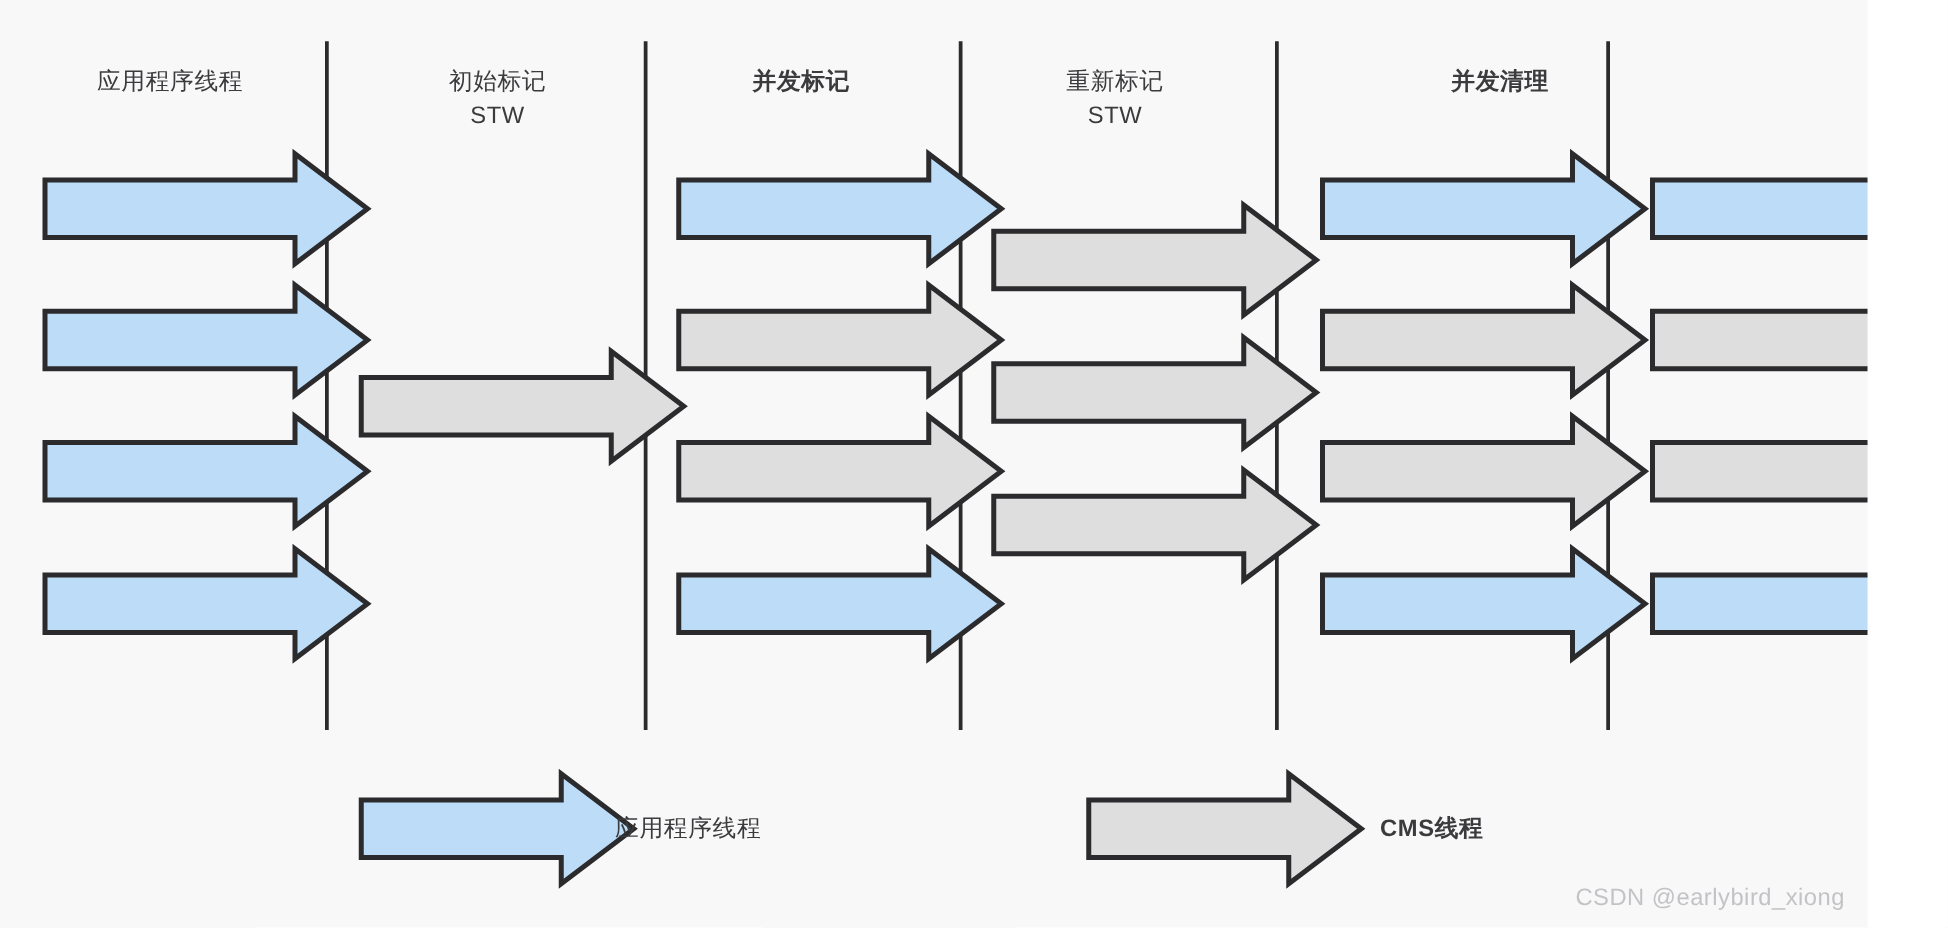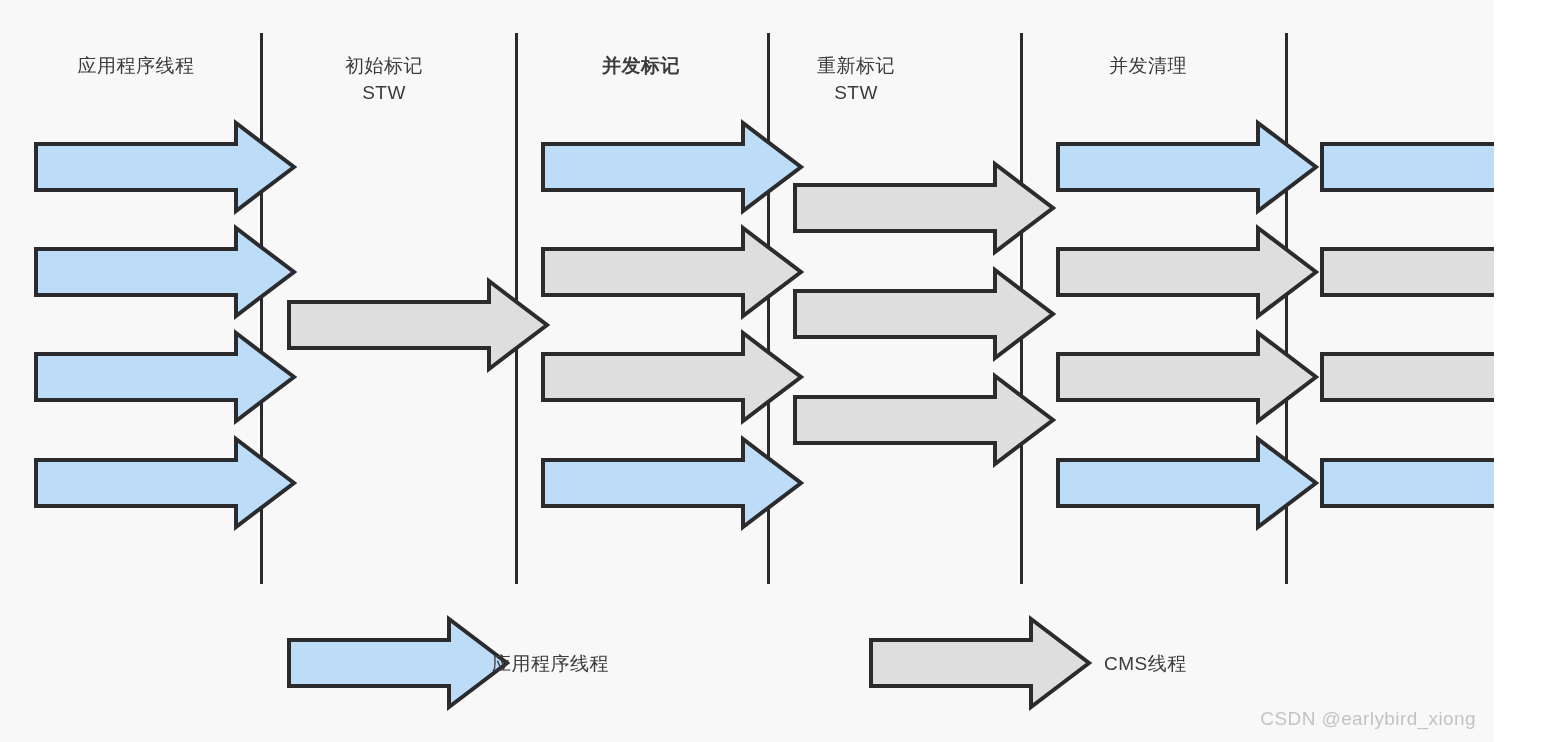--- a/index.html
+++ b/index.html
@@ -65,26 +65,26 @@
 
 <div id="canvas">
 
   <div class="divider" style="left:260px;"></div>
   <div class="divider" style="left:515px;"></div>
   <div class="divider" style="left:767px;"></div>
   <div class="divider" style="left:1020px;"></div>
   <div class="divider" style="left:1285px;"></div>
 
   <div class="col-header" style="left:16px; width:240px;">应用程序线程</div>
-  <div class="col-header" style="left:264px; width:240px;">初始标记
+  <div class="col-header" style="left:278px; width:240px;">初始标记
 STW</div>
   <div class="col-header" style="left:521px; width:240px;font-weight:bold;">并发标记</div>
-  <div class="col-header" style="left:736px; width:240px;">重新标记
+  <div class="col-header" style="left:772px; width:240px;">重新标记
 STW</div>
-  <div class="col-header" style="left:1028px; width:240px;">并发清理</div>
+  <div class="col-header" style="left:1080px; width:240px;font-weight:bold;">并发清理</div>
 
   <div id="arrow-layer">
       <div class="arrow" style="left: 34px; top: 121px;">
         <svg width="262" height="92" viewBox="-2 -2 262 92">
           <polygon points="0,21 200,21 200,0 258,44 200,88 200,67 0,67" fill="#bcdcf8" stroke="#2b2b2e" stroke-width="4" stroke-linejoin="miter"></polygon>
         </svg>
       </div>
       <div class="arrow" style="left: 34px; top: 226px;">
         <svg width="262" height="92" viewBox="-2 -2 262 92">
           <polygon points="0,21 200,21 200,0 258,44 200,88 200,67 0,67" fill="#bcdcf8" stroke="#2b2b2e" stroke-width="4" stroke-linejoin="miter"></polygon>
@@ -188,16 +188,16 @@
           <polygon points="0,21 160,21 160,0 218,44 160,88 160,67 0,67" fill="#bcdcf8" stroke="#2b2b2e" stroke-width="4" stroke-linejoin="miter"></polygon>
         </svg>
       </div>
       <div class="arrow" style="left: 869px; top: 617px;">
         <svg width="222" height="92" viewBox="-2 -2 222 92">
           <polygon points="0,21 160,21 160,0 218,44 160,88 160,67 0,67" fill="#dedede" stroke="#2b2b2e" stroke-width="4" stroke-linejoin="miter"></polygon>
         </svg>
       </div>
     </div>
   <div class="legend-label" style="left:492px; top:652px;">应用程序线程</div>
-  <div class="legend-label" style="left:1104px; top:652px;">CMS线程</div>
+  <div class="legend-label" style="left:1104px; top:652px;font-weight:bold;">CMS线程</div>
 
   <div class="watermark">CSDN @earlybird_xiong</div>
 </div>
 
 </body></html>

